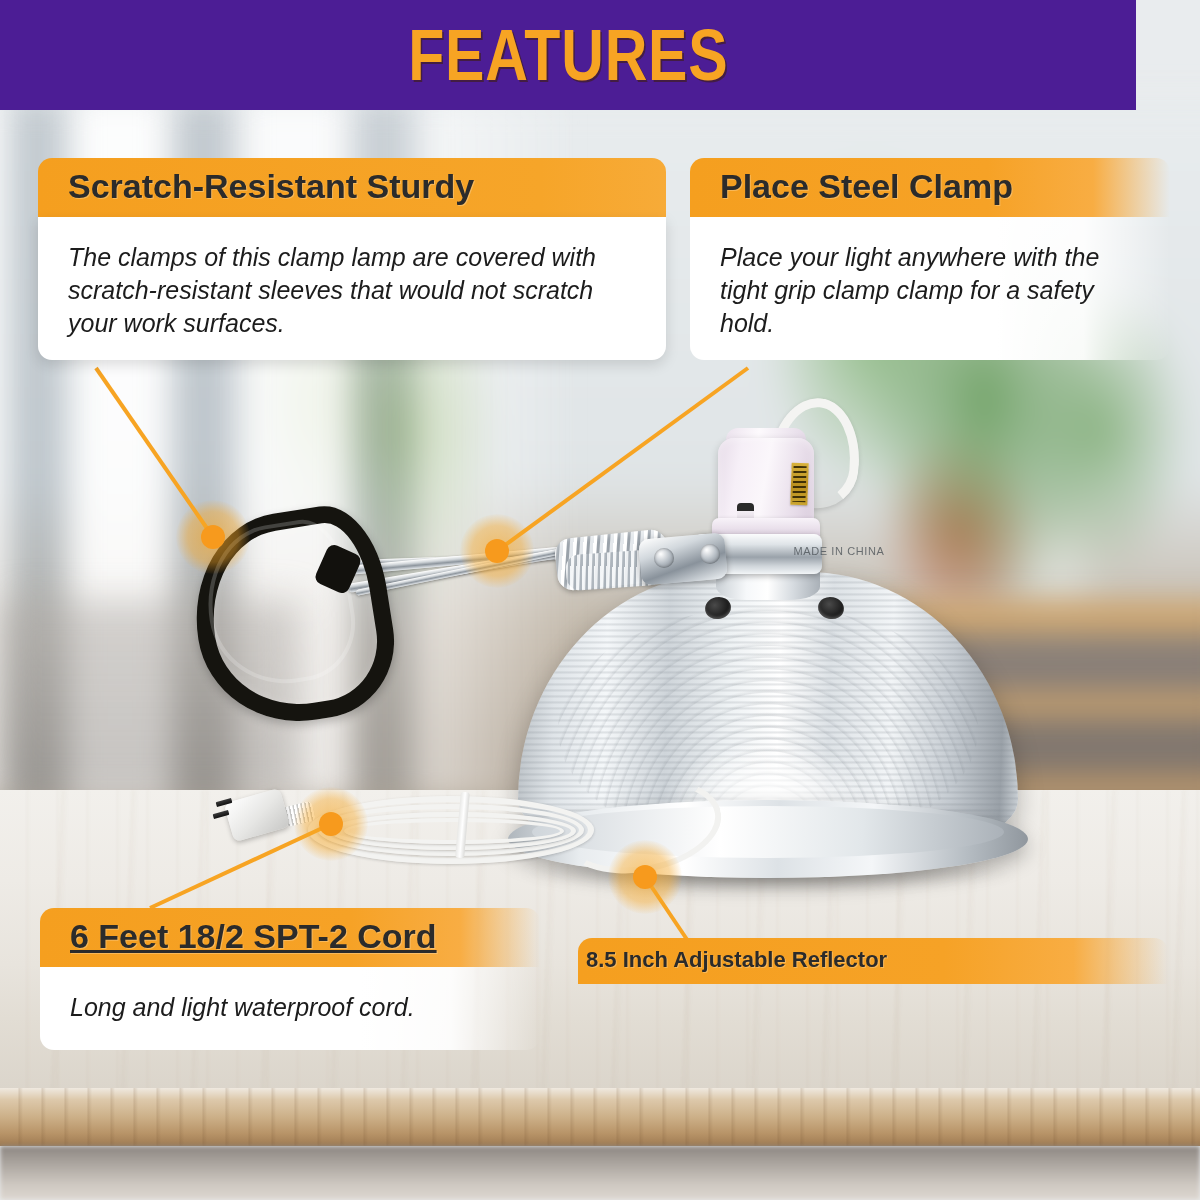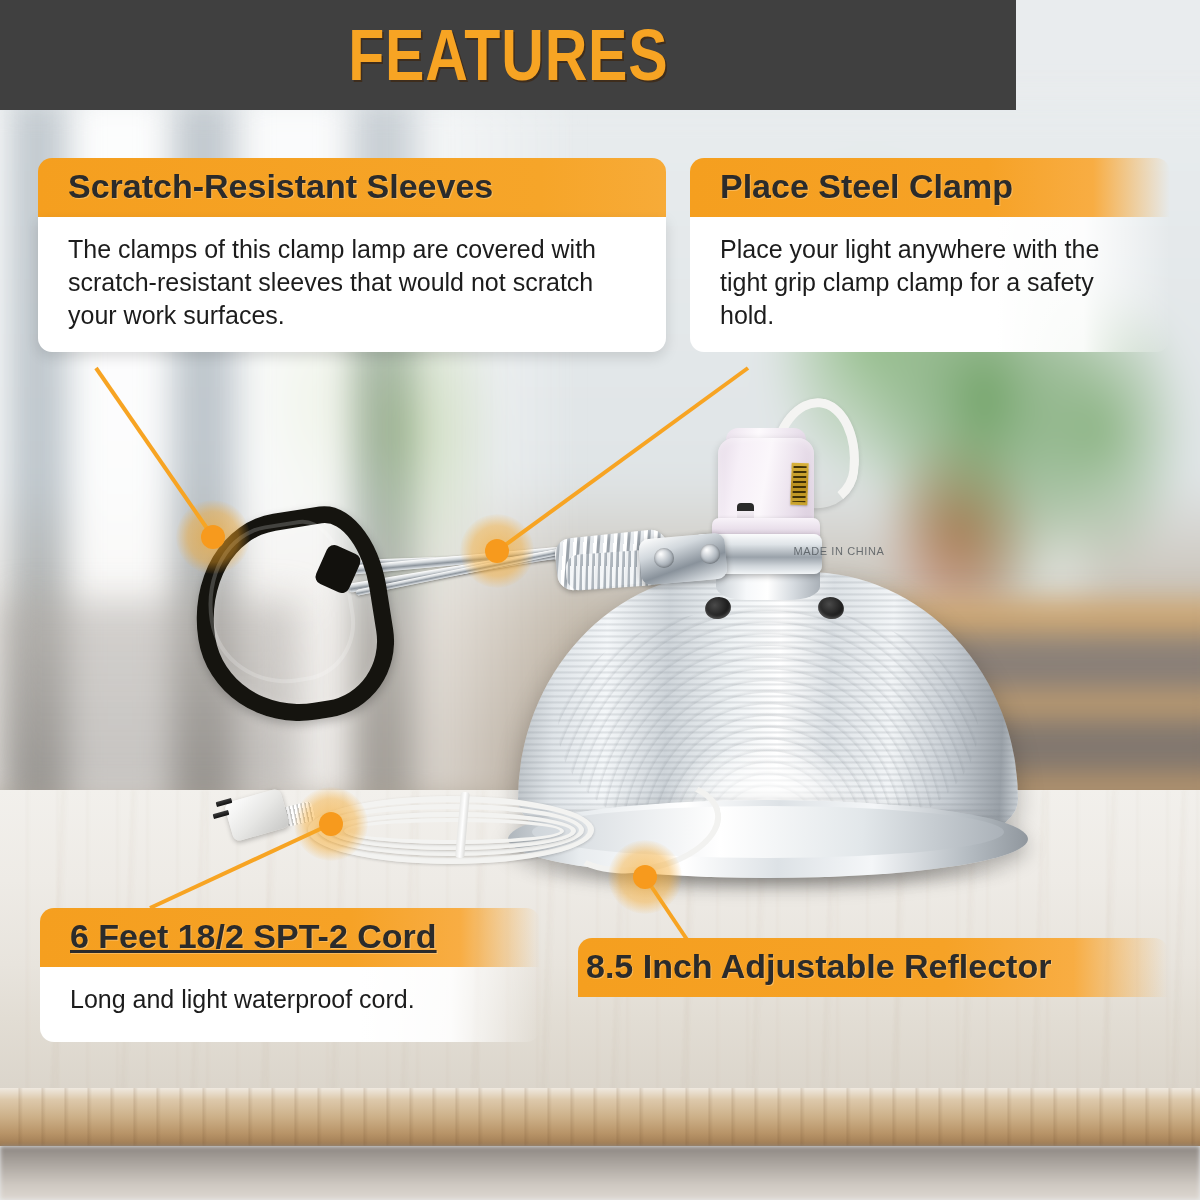--- a/index.html
+++ b/index.html
@@ -89,22 +89,22 @@
     filter:blur(.7px);
   }
   .table-under{
     position:absolute;left:0;top:1146px;width:1200px;height:54px;
     background:linear-gradient(180deg,#8d8782 0%, #a9a39d 30%, #cfc9c2 72%, #ded8d1 100%);
     filter:blur(2px);
   }
 
   
   .titlebar{
-    position:absolute;left:0;top:0;width:1016px;height:110px;
-    background:#404040;z-index:40;
+    position:absolute;left:0;top:0;width:1136px;height:110px;
+    background:#4c1d95;z-index:40;
     display:flex;align-items:center;justify-content:center;
   }
   .titlebar h1{
     margin:0;font-size:72px;line-height:1;letter-spacing:1px;
     font-weight:bold;color:#f7a423;
     font-family:"Liberation Sans",sans-serif;
     transform:scaleX(.82);
     text-shadow:2px 2px 0 rgba(60,30,0,.55);
   }
 
@@ -114,24 +114,25 @@
     position:relative;
     border-radius:14px 14px 0 0;
     padding:9px 0 11px 30px;
     color:#2b2b2b;font-weight:bold;
     font-family:"Liberation Sans",sans-serif;
     text-shadow:1px 1px 0 rgba(255,255,255,.25);
   }
   .card .body{
     position:relative;
     border-radius:0 0 14px 14px;
-    padding:16px 24px 20px 30px;
+    padding:24px 24px 20px 30px;
     color:#1c1c1c;
     font-family:"Liberation Sans",sans-serif;
     box-shadow:0 5px 14px rgba(0,0,0,.13);
+    font-style:italic;
   }
   .card .body p{margin:0;}
 
   
   .fade .head{
     background:linear-gradient(90deg,#f59f1f 0%, #f6a226 62%, #f8ad43 84%, rgba(248,180,90,0) 100%);
   }
   .fade .body{
     background:linear-gradient(90deg,#ffffff 0%, #ffffff 64%, rgba(255,255,255,.92) 82%, rgba(255,255,255,0) 100%);
     box-shadow:none;
@@ -147,21 +148,21 @@
 
   #card-clamp{left:690px;top:158px;width:480px;}
   #card-clamp .head{font-size:34px;}
   #card-clamp .body{font-size:25px;line-height:1.32;}
 
   #card-cord{left:40px;top:908px;width:500px;}
   #card-cord .head{font-size:34px;text-decoration:underline;}
   #card-cord .body{font-size:25px;line-height:1.32;padding-bottom:26px;}
 
   #card-reflector{left:578px;top:938px;width:590px;}
-  #card-reflector .head{font-size:34px;padding-left:8px;}
+  #card-reflector .head{font-size:22px;padding-left:8px;}
   #card-reflector .body{font-size:25px;line-height:1.32;}
 
   
   .callouts{position:absolute;inset:0;z-index:25;}
   .dot{position:absolute;z-index:26;}
   .dot .halo{
     position:absolute;left:0;top:0;width:74px;height:74px;border-radius:50%;
     background:radial-gradient(circle, rgba(247,166,35,.62) 0%, rgba(247,166,35,.42) 48%, rgba(247,166,35,0) 72%);
   }
   .dot .core{
@@ -497,21 +498,21 @@
   <div class="dot" style="left:608px;top:840px;">
     <div class="halo"></div>
     <div class="core"></div>
   </div>
 
   <div class="titlebar">
     <h1>FEATURES</h1>
   </div>
 
   <div class="card solid" id="card-sleeves">
-    <div class="head">Scratch-Resistant Sleeves</div>
+    <div class="head">Scratch-Resistant Sturdy</div>
     <div class="body">
       <p>The clamps of this clamp lamp are covered with scratch-resistant sleeves that would not scratch your work surfaces.</p>
     </div>
   </div>
 
   <div class="card fade" id="card-clamp">
     <div class="head">Place Steel Clamp</div>
     <div class="body">
       <p>Place your light anywhere with the tight grip clamp clamp for a safety hold.</p>
     </div>

